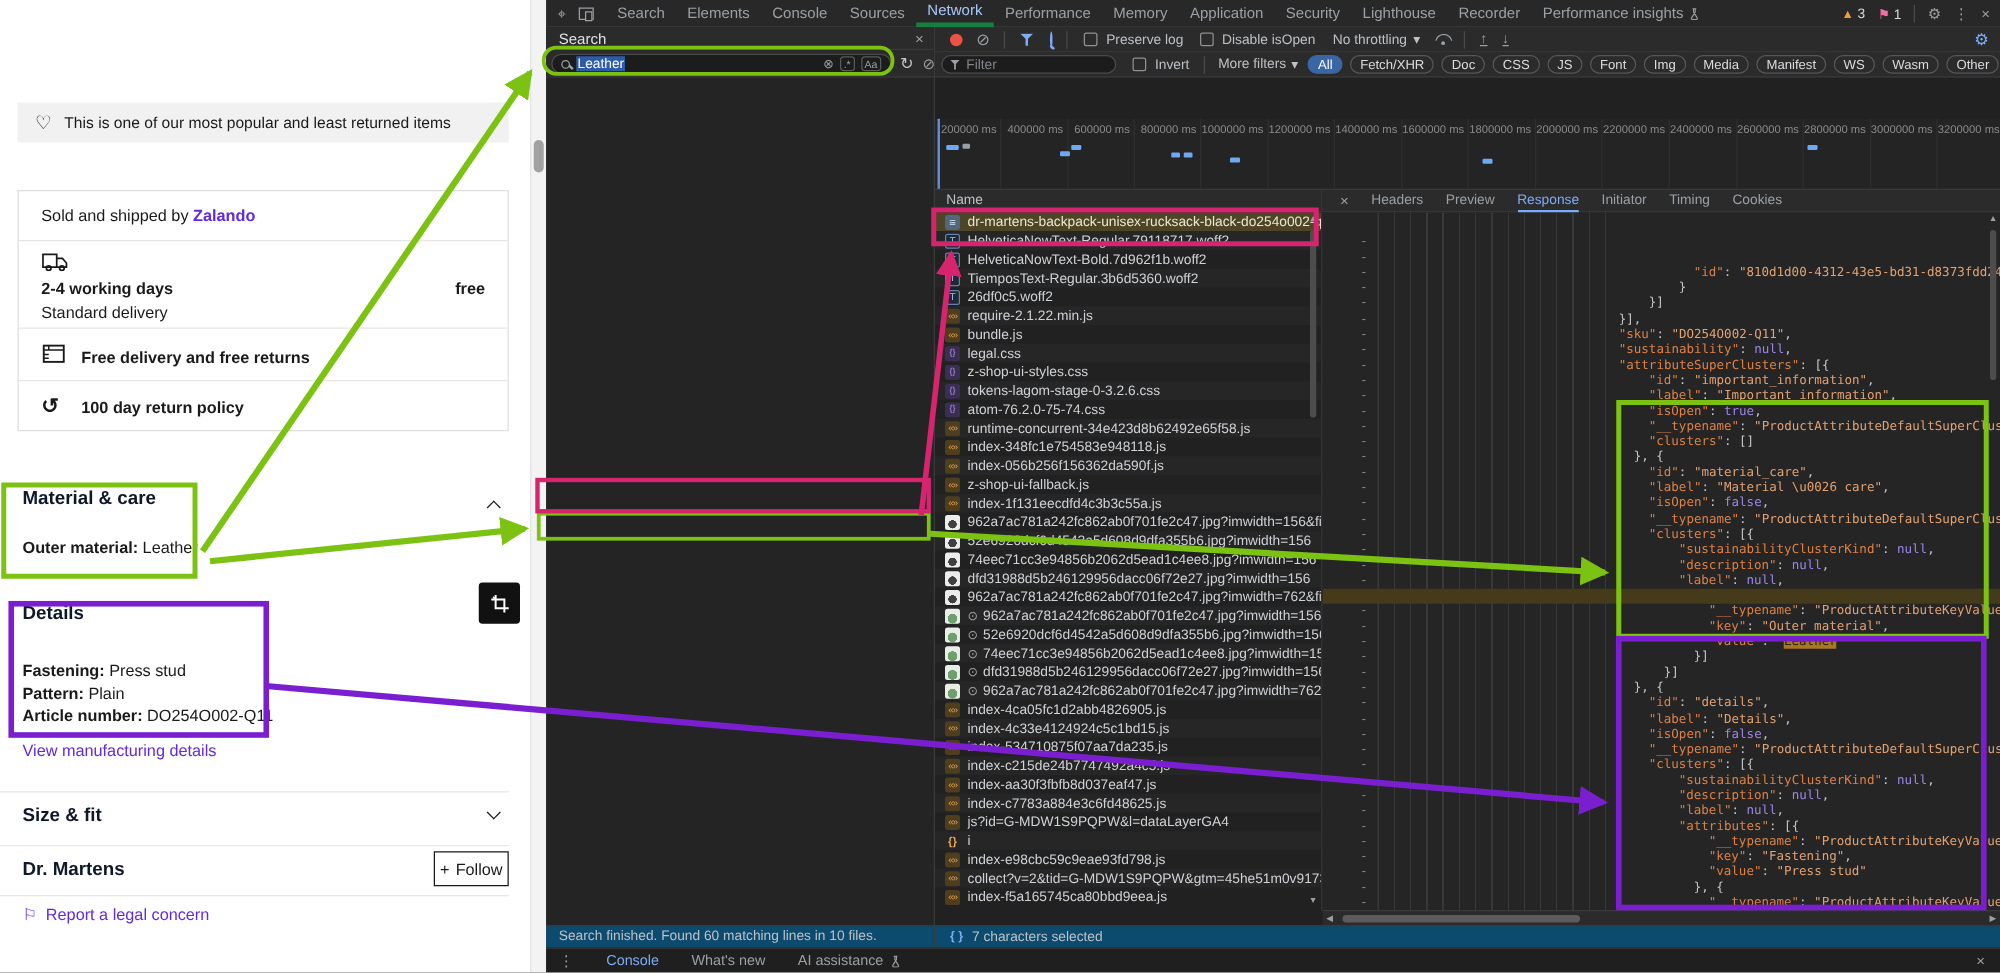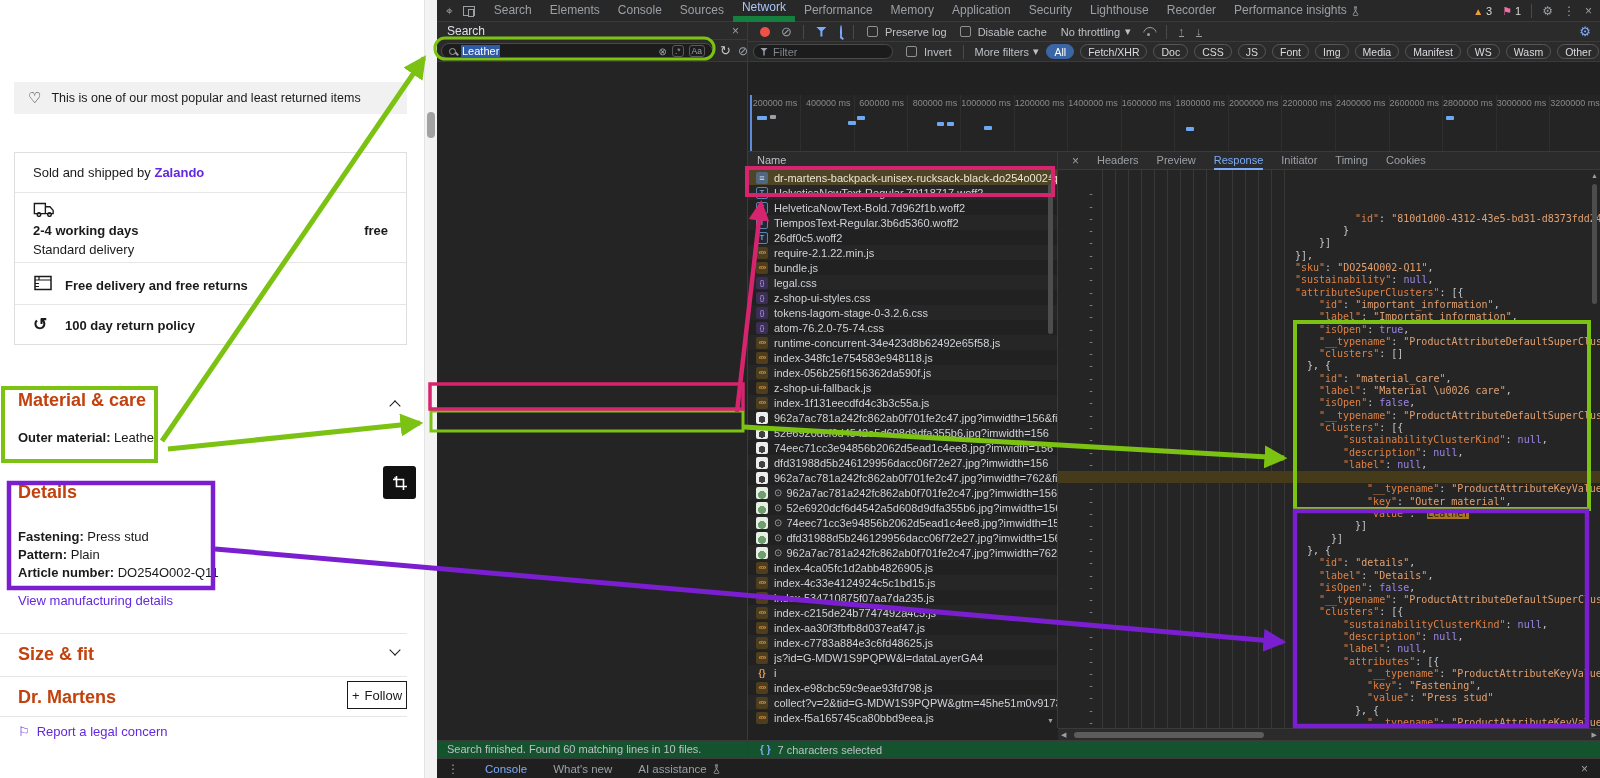--- a/index.html
+++ b/index.html
@@ -23,21 +23,21 @@
   .ibr3 { height:42px; } .ibr4 { height:41px; }
   .purple { color:#6328e0; }
   .b { font-weight:bold; }
   .ibr2 .t-ic { position:absolute; left:18px; top:9px; }
   .ibr2 .days { position:absolute; left:18px; top:30px; font-weight:bold; font-size:13px; }
   .ibr2 .free { position:absolute; right:18px; top:30px; font-weight:bold; font-size:13px; }
   .ibr2 .std { position:absolute; left:18px; top:49px; font-size:13px; }
   .rowic { position:absolute; left:18px; top:10px; }
   .rowlb { position:absolute; left:50px; top:15px; font-weight:bold; font-size:13px; }
   .ret-ic { font-size:17px; font-weight:bold; color:#1a1a1a; top:9px; }
-  .h3 { font-weight:bold; font-size:18px; color:#c2410c; }
+  .h3 { font-weight:bold; font-size:15px; color:#0f172a; }
   .sec-material-h { left:18px; top:390px; }
   .chev-mat { left:391px; top:398px; position:absolute; }
   .mat-row { left:18px; top:430px; position:absolute; font-size:13px; }
   .fab { position:absolute; left:383px; top:466px; width:33px; height:33px; background:#111; border-radius:3px; display:flex; align-items:center; justify-content:center; cursor:pointer; }
   .sec-details-h { left:18px; top:482px; }
   .drows { position:absolute; left:18px; top:528px; font-size:13px; line-height:18px; }
   .mlink { position:absolute; left:18px; top:593px; font-size:13px; color:#6328e0; cursor:pointer; }
   .phr { position:absolute; left:0; width:407px; border-top:1px solid #e6e6e6; }
   .sizefit-h { left:18px; top:644px; }
   .chev-sf { left:391px; top:650px; position:absolute; }
@@ -48,21 +48,21 @@
   #pagescroll .pthumb { position:absolute; left:2px; top:112px; width:8px; height:26px; background:#a2a2a2; border-radius:4px; }
 
   
   #dt { position:absolute; left:437px; top:0; width:1163px; height:778px; background:#212121; color:#bdc1c6; font-size:11px; }
   #tabbar { position:absolute; left:0; top:0; width:1163px; height:22px; background:#282828; border-bottom:1px solid #3a3a3a; display:flex; align-items:center; }
   .tb-ic { color:#9aa0a6; margin-left:9px; font-size:12px; cursor:pointer; }
   .devico { width:12px; height:10px; border:1.5px solid #9aa0a6; position:relative; margin-left:10px; cursor:pointer; }
   .devico::after { content:""; position:absolute; right:0px; bottom:-2px; width:4px; height:6px; border:1.5px solid #9aa0a6; background:#282828; }
   .dtabs { display:flex; height:22px; margin-left:10px; }
   .dtab { padding:0 9px; font-size:12px; color:#9aa0a6; line-height:21px; cursor:pointer; white-space:nowrap; display:flex; align-items:center; gap:4px; }
-  .dtab[data-active] { color:#a8c7fa; border-bottom:6px solid #15803d; line-height:19px; }
+  .dtab[data-active] { color:#a8c7fa; border-bottom:4px solid #15803d; line-height:19px; }
   .flask { display:none; }
   [data-flask] .flask { display:inline-block; }
   .tb-right { position:absolute; right:8px; top:0; height:22px; display:flex; align-items:center; gap:10px; }
   .warnb { color:#e8a03c; font-size:10px; } .warnb .ct, .flagb .ct { color:#d8d8d8; font-size:11px; margin-left:3px; }
   .flagb { color:#f06fa7; font-size:11px; }
   .vsep { width:1px; height:14px; background:#4a4a4a; }
 
   
   #spane { position:absolute; left:0; top:22px; width:311px; height:718px; border-right:1px solid #3a3a3a; background:#242424; }
   .s-head { position:absolute; left:0; top:0; width:100%; height:18px; background:#2b2b2b; border-bottom:1px solid #3a3a3a; font-size:12px; color:#dee1e6; line-height:18px; padding-left:10px; }
@@ -98,21 +98,21 @@
   .cb[data-on]::after { content:""; position:absolute; left:3px; top:0.5px; width:3px; height:6px; border-right:1.6px solid #fff; border-bottom:1.6px solid #fff; transform:rotate(45deg); }
   .throttle { margin-left:14px; display:flex; gap:5px; align-items:center; color:#bdc1c6; cursor:pointer; }
   .wifi { width:12px; height:9px; position:relative; margin-left:12px; }
   .wifi::before { content:""; position:absolute; left:0; top:0; width:12px; height:12px; border:1.6px solid #9aa0a6; border-radius:50%; clip-path:polygon(0 0,100% 0,100% 40%,0 40%); }
   .wifi::after { content:""; position:absolute; left:4.5px; top:6px; width:3px; height:3px; background:#9aa0a6; border-radius:50%; }
   .har { color:#9aa0a6; font-size:11px; border-bottom:1.5px solid #9aa0a6; line-height:10px; margin-left:12px; cursor:pointer; }
   .gear-r { margin-left:auto; margin-right:9px; color:#7cacf8; font-size:13px; cursor:pointer; }
   .t2 { position:absolute; left:0; top:20px; width:852px; height:20px; background:#2b2b2b; border-bottom:1px solid #3a3a3a; display:flex; align-items:center; }
   .filterbox { margin-left:5px; width:140px; height:15px; border-radius:8px; background:#1c1c1c; border:1px solid #4a4a4a; display:flex; align-items:center; gap:5px; padding:0 6px; color:#80868b; }
   .funnel-s { width:8px; height:8px; background:#9aa0a6; clip-path:polygon(0 0,100% 0,59% 45%,59% 100%,41% 100%,41% 45%); flex:0 0 auto; }
-  .morefilters { margin-left:11px; display:flex; gap:4px; align-items:center; color:#bdc1c6; cursor:pointer; white-space:nowrap; }
+  .morefilters { margin-left:11px; display:flex; gap:4px; color:#bdc1c6; cursor:pointer; white-space:nowrap; }
   .chips { display:flex; gap:6px; margin-left:8px; align-items:center;text-align:center; }
   .chip { height:15px; line-height:14px; padding:0 7px; border:1px solid #565656; border-radius:8px; font-size:10.5px; color:#dadce0; white-space:nowrap; cursor:pointer; }
   .chip[data-active] { background:#3b66a5; border-color:#3b66a5; color:#fff; }
   .checks { position:absolute; left:0; top:40px; width:852px; height:33px; background:#262626; }
   .checks .cbl { position:absolute; margin:0; }
   .overview { position:absolute; left:0; top:73px; width:852px; height:57px; background:#242424; border-bottom:1px solid #3a3a3a; }
   .ovcells { display:flex; height:100%; }
   .ovcell { flex:0 0 53.3px; border-right:1px solid #2e2e2e; font-size:9px; color:#8a8a8a; text-align:right; padding:3px 3px 0 0; overflow:visible; white-space:nowrap; }
   .ovbar { position:absolute; height:3.5px; background:#6da8f2; border-radius:1px; }
   .ovbar[data-g] { background:#9aa0a6; }
@@ -147,21 +147,21 @@
   .jl .code { display:block; }
   .jl[data-ind="0"] .code { padding-left:237px; } .jl[data-ind="1"] .code { padding-left:249px; }
   .jl[data-ind="2"] .code { padding-left:261px; } .jl[data-ind="3"] .code { padding-left:273px; }
   .jl[data-ind="4"] .code { padding-left:285px; } .jl[data-ind="5"] .code { padding-left:297px; }
   .jl[data-ind="6"] .code { padding-left:309px; }
   .t-k { color:#de8145; } .t-s { color:#e2a171; } .t-n { color:#9d86e8; } .t-p { color:#c3c6ca; }
   .rhscroll { position:absolute; left:310px; top:706px; width:542px; height:12px; background:#2b2b2b; border-top:1px solid #3a3a3a; }
   .rhscroll .hthumb { position:absolute; left:16px; top:3px; width:190px; height:6px; background:#5c5c5c; border-radius:3px; }
   .rhscroll .ar { position:absolute; top:2px; color:#9aa0a6; font-size:7px; }
 
-  #statusrow { position:absolute; left:0; top:740px; width:1163px; height:18px; background:#14532d; border-top:1px solid #3a3a3a; display:flex; align-items:center; font-size:11px; }
+  #statusrow { position:absolute; left:0; top:740px; width:1163px; height:18px; background:#0c4a6e; border-top:1px solid #3a3a3a; display:flex; align-items:center; font-size:11px; }
   .sstatus { width:311px; flex:0 0 311px; border-right:1px solid #3a3a3a; padding-left:10px; height:100%; line-height:17px; white-space:nowrap; overflow:hidden; color:#bdc1c6; }
   .nstats { display:flex; align-items:center; }
   .nstats span { border-right:1px solid #3f3f3f; padding:0 11px; height:12px; line-height:12px; white-space:nowrap; }
   .selbrace { color:#7cacf8; font-weight:bold; font-size:10px; margin-left:12px; }
   .seltext { margin-left:7px; }
   #drawer { position:absolute; left:0; top:758px; width:1163px; height:20px; background:#1f1f1f; border-top:1px solid #3a3a3a; display:flex; align-items:center; gap:26px; padding-left:10px; font-size:11.5px; color:#9aa0a6; }
   .ditem { cursor:pointer; display:flex; align-items:center; gap:5px; }
   .ditem[data-active] { color:#7cacf8; }
   #drawer .x { margin-left:auto; margin-right:12px; font-size:12px; cursor:pointer; }
 
@@ -633,21 +633,21 @@
         <span class="vsep"></span>
         <span class="funnel"></span>
         <span class="magwrap"><span class="mag"></span></span>
         <span class="vsep"></span>
         <span class="cbl">
             <span class="cb"></span>
             <span>Preserve log</span>
           </span>
         <span class="cbl">
             <span class="cb"></span>
-            <span>Disable cache</span>
+            <span>Disable isOpen</span>
           </span>
         <span class="throttle">
             <span>No throttling</span>
             <span>▾</span>
           </span>
         <span class="wifi"></span>
         <span class="vsep"></span>
         <span class="har">↑</span>
         <span class="har">↓</span>
         <span class="gear-r">⚙</span>

